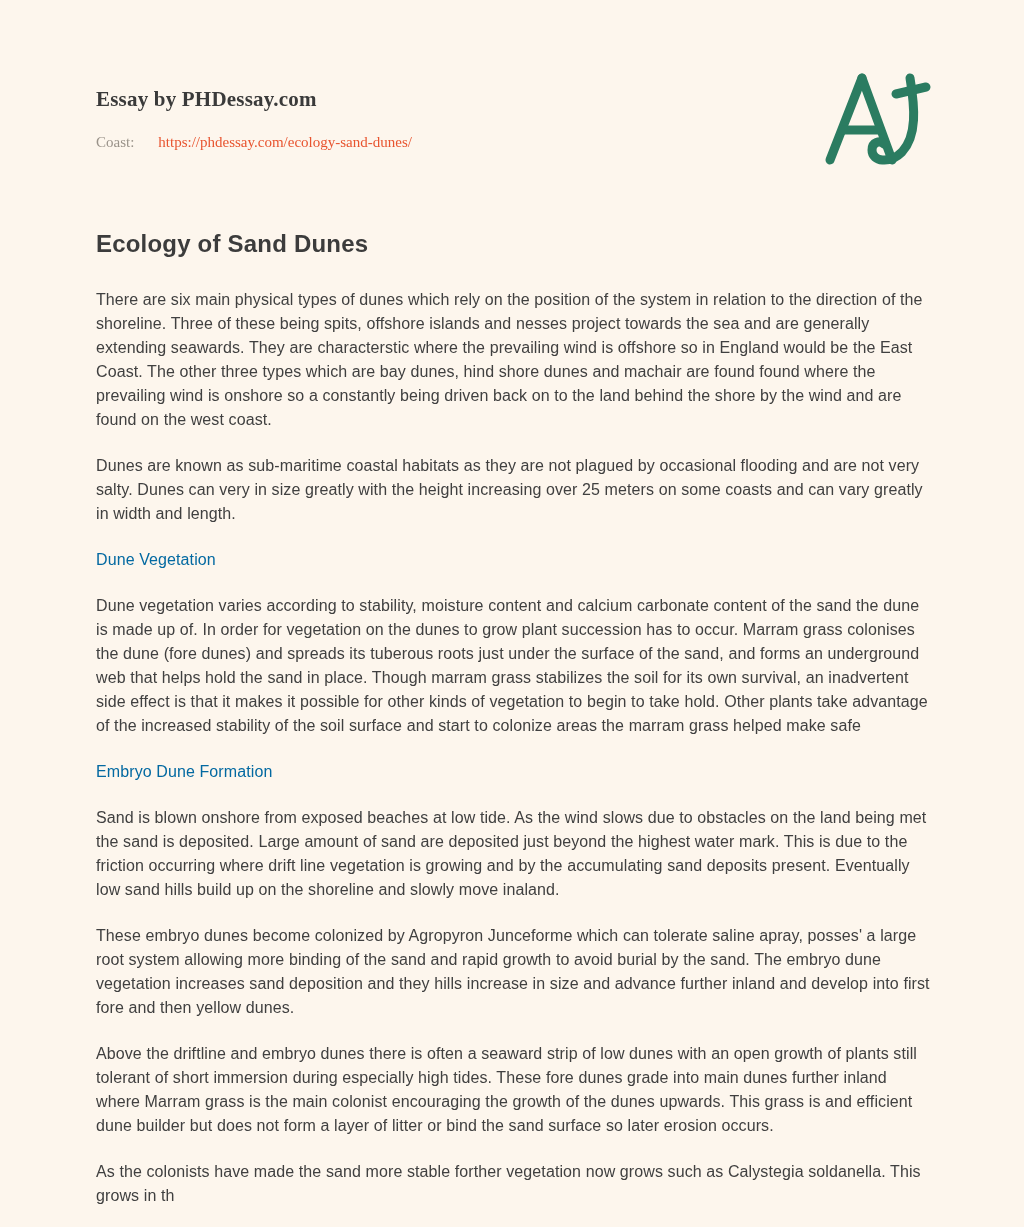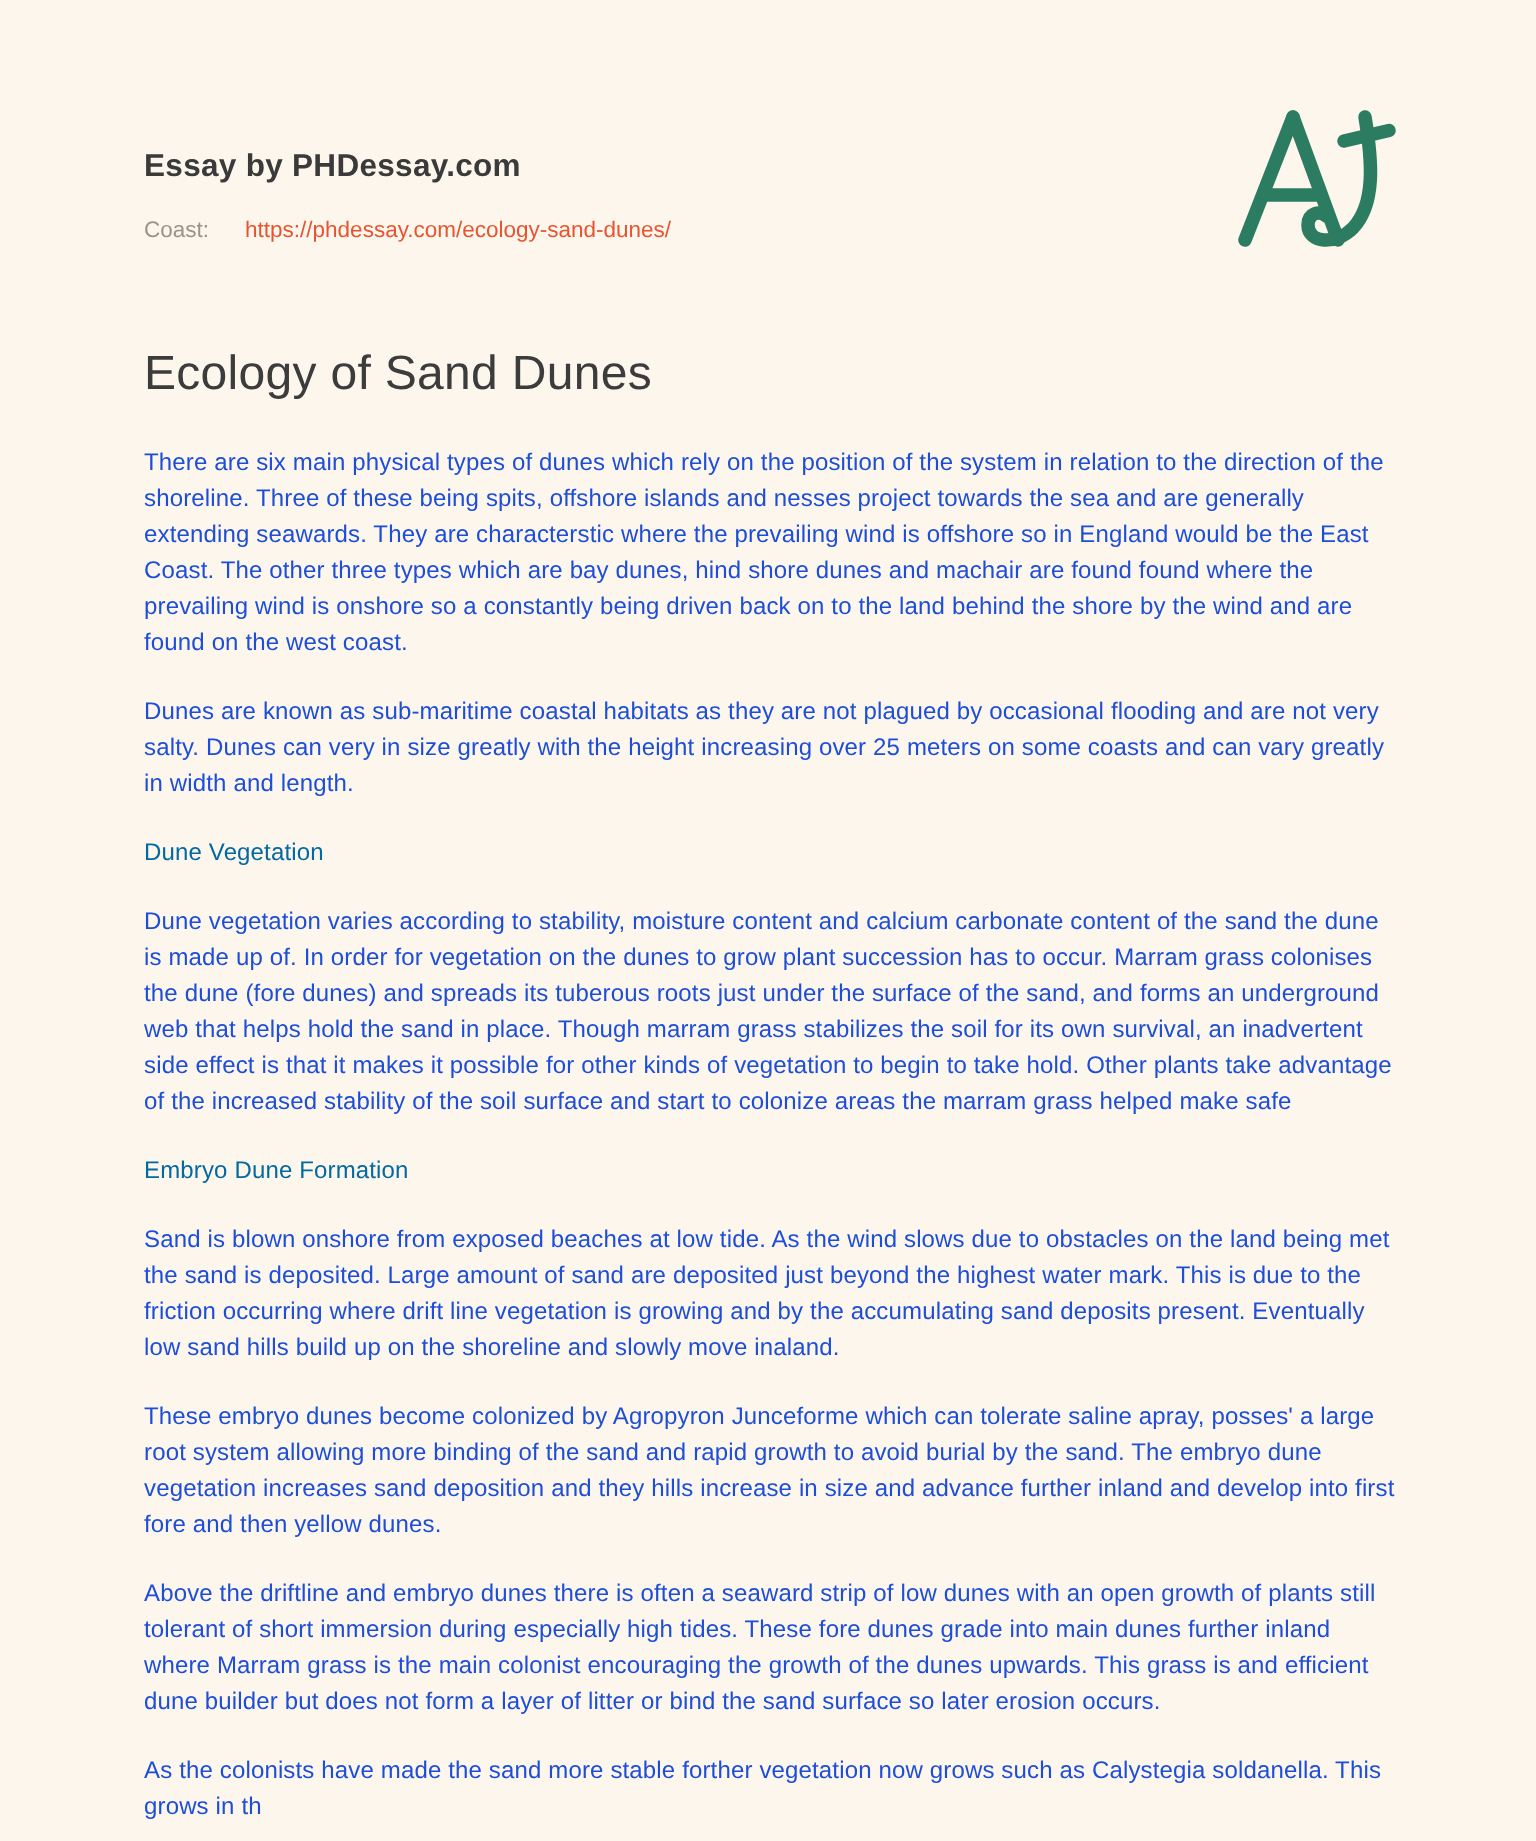--- a/index.html
+++ b/index.html
@@ -16,21 +16,22 @@
   }
   .page {
     width: 1024px;
     height: 1227px;
     box-sizing: border-box;
     padding: 76px 92px 0 96px;
   }
   .header-row {
     display: flex;
     justify-content: space-between;
-    align-items: flex-end;
+    align-items: center;
+    font-family: Liberation Serif, serif;
   }
   .site-title {
     margin: 0;
     font-size: 21px;
     font-weight: bold;
     color: #3a3a3a;
     letter-spacing: 0.2px;
   }
   .source-line {
     margin-top: 22px;
@@ -44,34 +45,34 @@
     padding-left: 20px;
   }
   .logo {
     width: 112px;
     height: 92px;
     margin-top: -6px;
     flex: 0 0 auto;
   }
   .essay-title {
     margin: 68px 0 16px 0;
-    font-size: 32px;
-    font-weight: normal;
+    font-size: 24px;
+    font-weight: bold;
     color: #3c3c3c;
     letter-spacing: 0.2px;
   }
   .essay-body {
     margin-top: 30px;
     width: 838px;
   }
   .essay-body p {
     margin: 0 0 22px 0;
     font-size: 16px;
     line-height: 24px;
-    color: #1d4ed8;
+    color: #404040;
     letter-spacing: 0.1px;
   }
   .essay-body p.subheading {
     color: #0369a1;
   }
 </style>
 </head>
 <body>
 
 <div class="page">

